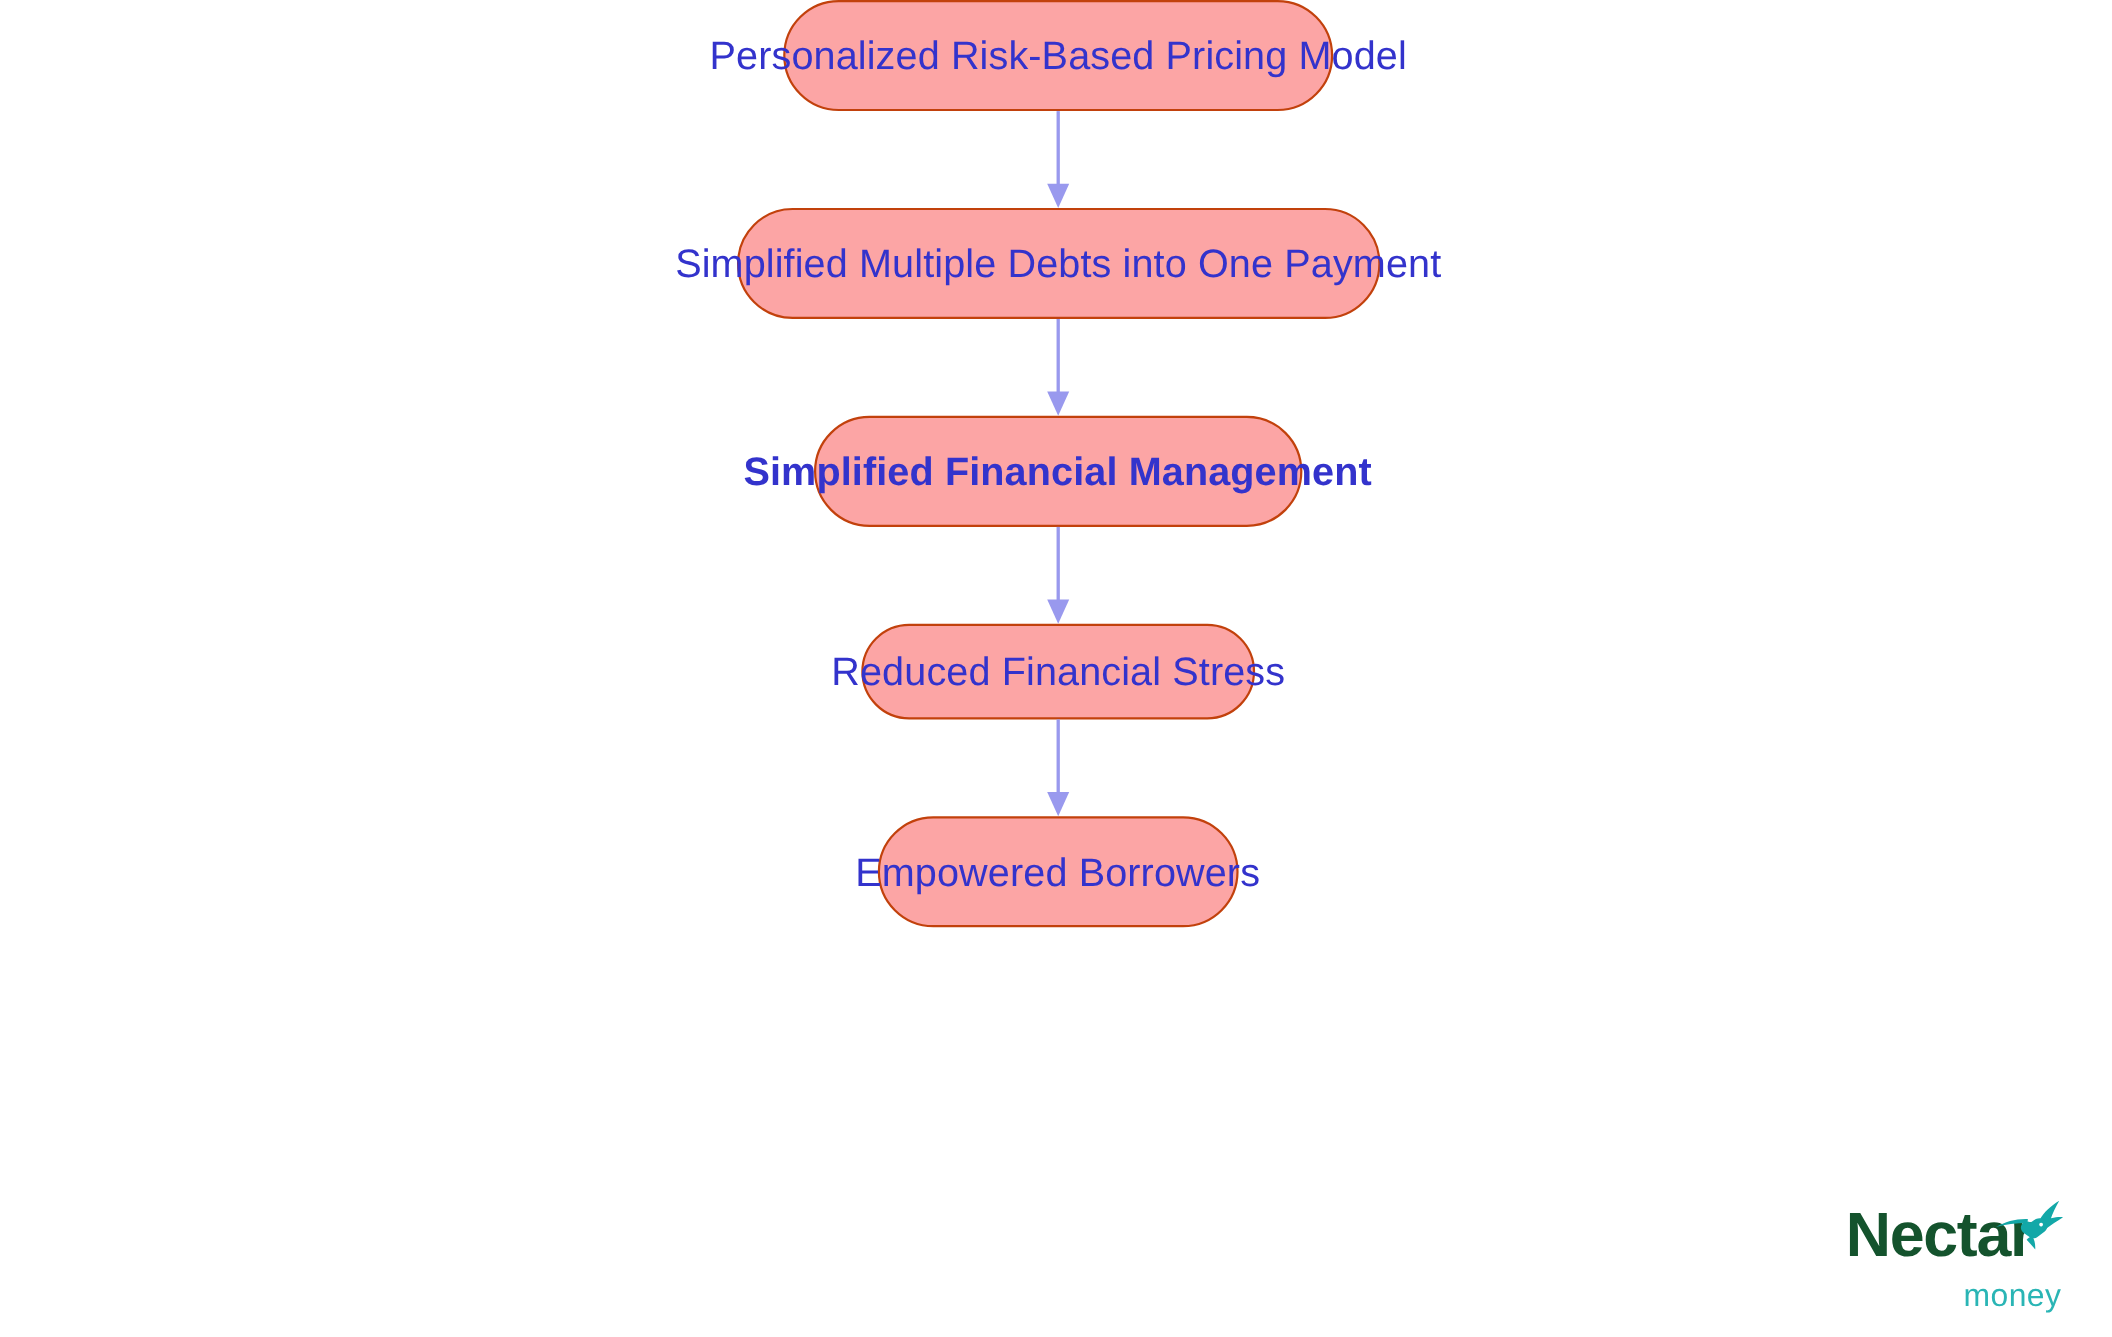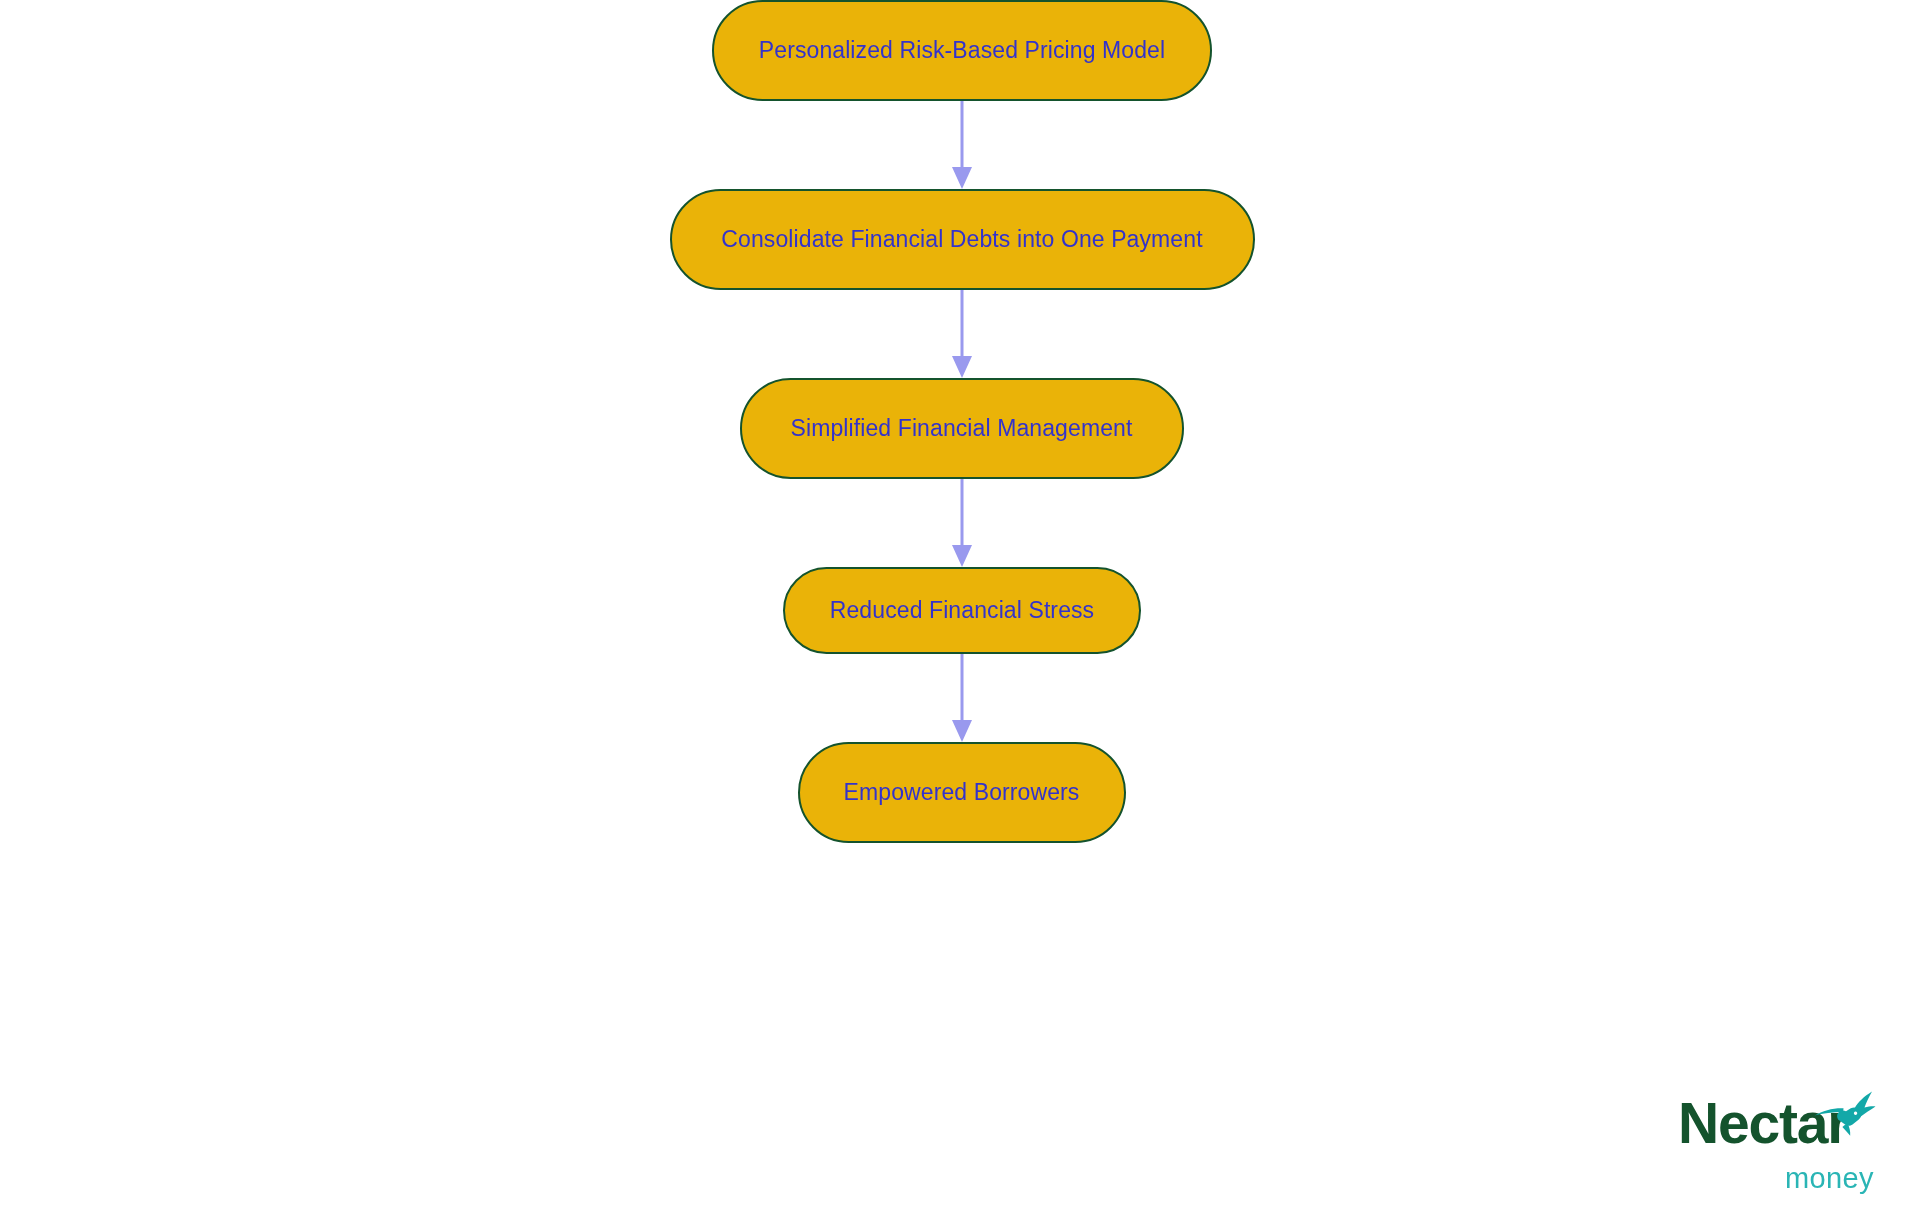--- a/index.html
+++ b/index.html
@@ -35,38 +35,38 @@
   }
 
   .node-row {
     display: flex;
     justify-content: center;
     align-items: center;
     width: 100%;
   }
 
   .node {
-    background: #eab308;
-    border: 2px solid #14532d;
+    background: #fca5a5;
+    border: 2px solid #c2410c;
     border-radius: 999px;
     color: #3333cc;
-    font-size: 23px;
+    font-size: 36px;
     font-weight: 400;
     letter-spacing: 0.1px;
     display: flex;
     align-items: center;
     justify-content: center;
     box-sizing: border-box;
     white-space: nowrap;
     line-height: 1;
   }
 
   .node-1 { width: 500px; height: 101px; margin-left: 4px; }
   .node-2 { width: 585px; height: 101px; margin-left: 4px; }
-  .node-3 { width: 444px; height: 101px; margin-left: 3px; }
+  .node-3 { width: 444px; height: 101px; margin-left: 3px; font-weight: bold; }
   .node-4 { width: 358px; height: 87px; margin-left: 4px; }
   .node-5 { width: 328px; height: 101px; margin-left: 3px; text-align: right; }
 
   .connector {
     width: 100%;
     height: 88px;
     display: flex;
     justify-content: center;
     align-items: flex-start;
     position: relative;
@@ -151,21 +151,21 @@
 
     <div class="connector">
       <div class="conn-inner">
         <div class="conn-line"></div>
         <div class="conn-head"></div>
       </div>
     </div>
 
     <div class="node-row">
       <div class="node node-2">
-        <span>Consolidate Financial Debts into One Payment</span>
+        <span>Simplified Multiple Debts into One Payment</span>
       </div>
     </div>
 
     <div class="connector">
       <div class="conn-inner">
         <div class="conn-line"></div>
         <div class="conn-head"></div>
       </div>
     </div>
 

